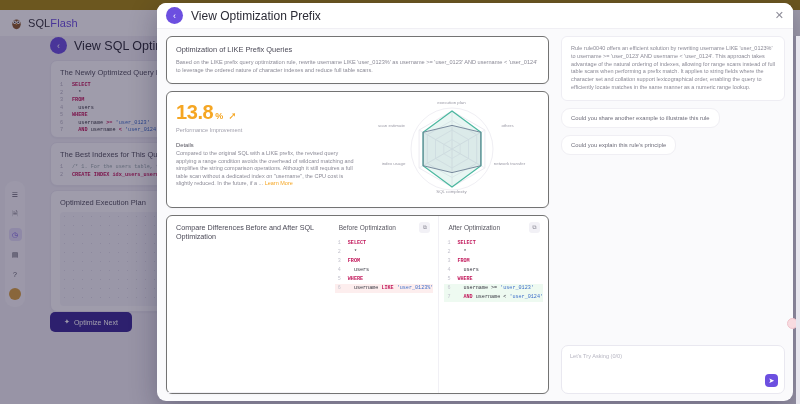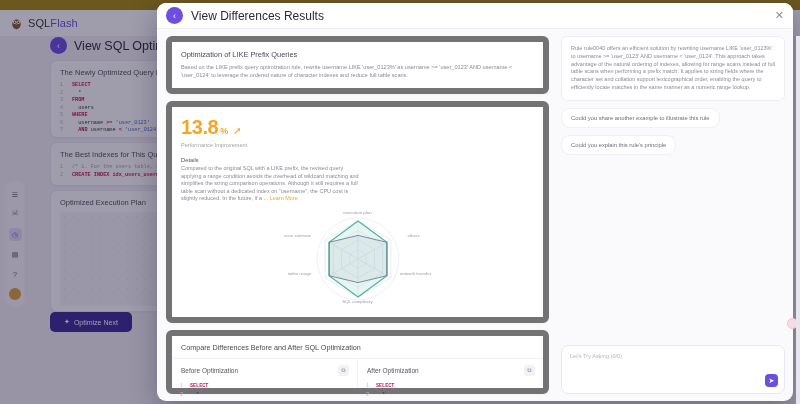--- a/index.html
+++ b/index.html
@@ -99,47 +99,47 @@
   .left-col {
     width: 400px; flex: none; padding: 7px 8px 7px 9px;
     display: flex; flex-direction: column; gap: 7px; overflow: hidden;
   }
   .right-col {
     flex: 1; padding: 7px 8px 7px 4px; display: flex; flex-direction: column;
     gap: 7px; min-width: 0;
   }
 
   .card {
-    background: #fff; border: 6px solid #737373; border-radius: 6px;
+    background: #fff; border: 1px solid #737373; border-radius: 6px;
     box-shadow: 0 1px 2px rgba(30,25,70,.03);
   }
 
   .rule-card { padding: 8px 9px 9px; }
   .rule-title { font-size: 7.4px; color: #4a4956; margin-bottom: 4px; }
   .rule-desc { font-size: 5.6px; line-height: 8px; color: #8b8a96; }
 
-  .metric-card { padding: 9px 9px 10px; display: flex; gap: 8px; flex-direction: column; }
+  .metric-card { padding: 9px 9px 10px; display: flex; gap: 8px; }
   .metric-left { width: 180px; flex: none; }
   .metric-value-row { display: flex; align-items: baseline; gap: 2px; }
   .metric-value { font-size: 20px; font-weight: bold; color: #f5a623; letter-spacing: -.4px; }
   .metric-pct { font-size: 9px; font-weight: bold; color: #f5a623; }
   .metric-arrow { font-size: 10px; color: #f5a623; margin-left: 3px; }
   .metric-label { font-size: 5.6px; color: #a09fab; margin-top: 3px; }
   .details-h { font-size: 5.8px; color: #56555f; margin-top: 9px; margin-bottom: 2px; }
   .details-p { font-size: 5.5px; line-height: 7.6px; color: #8b8a96; }
   .learn-more { color: #f5a623; }
   .metric-right { flex: 1; display: flex; align-items: center; justify-content: center; }
 
   .radar-wrap { position: relative; width: 168px; height: 96px; }
   .radar-label {
     position: absolute; font-size: 4.4px; color: #9b9aa6; text-align: center;
     line-height: 5.4px; width: 40px;
   }
 
-  .compare-card { flex: 1; display: flex; flex-direction: column; min-height: 0; }
+  .compare-card { flex: 1; display: flex; flex-direction: row; min-height: 0; }
   .compare-head {
     font-size: 7.2px; color: #4a4956; padding: 7px 9px 6px;
     border-bottom: 1px solid #f1f0f5;
   }
   .compare-body { flex: 1; display: flex; min-height: 0; }
   .pane { flex: 1; min-width: 0; display: flex; flex-direction: column; }
   .pane + .pane { border-left: 1px solid #f1f0f5; }
   .pane-head {
     display: flex; align-items: center; padding: 6px 8px 6px 9px; gap: 6px;
   }
@@ -251,21 +251,21 @@
     </div>
   </div>
 </div>
 
 <div id="overlay"></div>
 
 <div id="modal">
 
   <div class="modal-head">
     <span class="back-circle">‹</span>
-    <span class="modal-title">View Differences Results</span>
+    <span class="modal-title">View Optimization Prefix</span>
     <span class="modal-close">✕</span>
   </div>
 
   <div class="modal-body">
 
     <div class="left-col">
 
       <div class="card rule-card">
         <div class="rule-title">Optimization of LIKE Prefix Queries</div>
         <div class="rule-desc">Based on the LIKE prefix query optimization rule, rewrite username LIKE 'user_0123%' as username &gt;= 'user_0123' AND username &lt; 'user_0124' to leverage the ordered nature of character indexes and reduce full table scans.</div>

